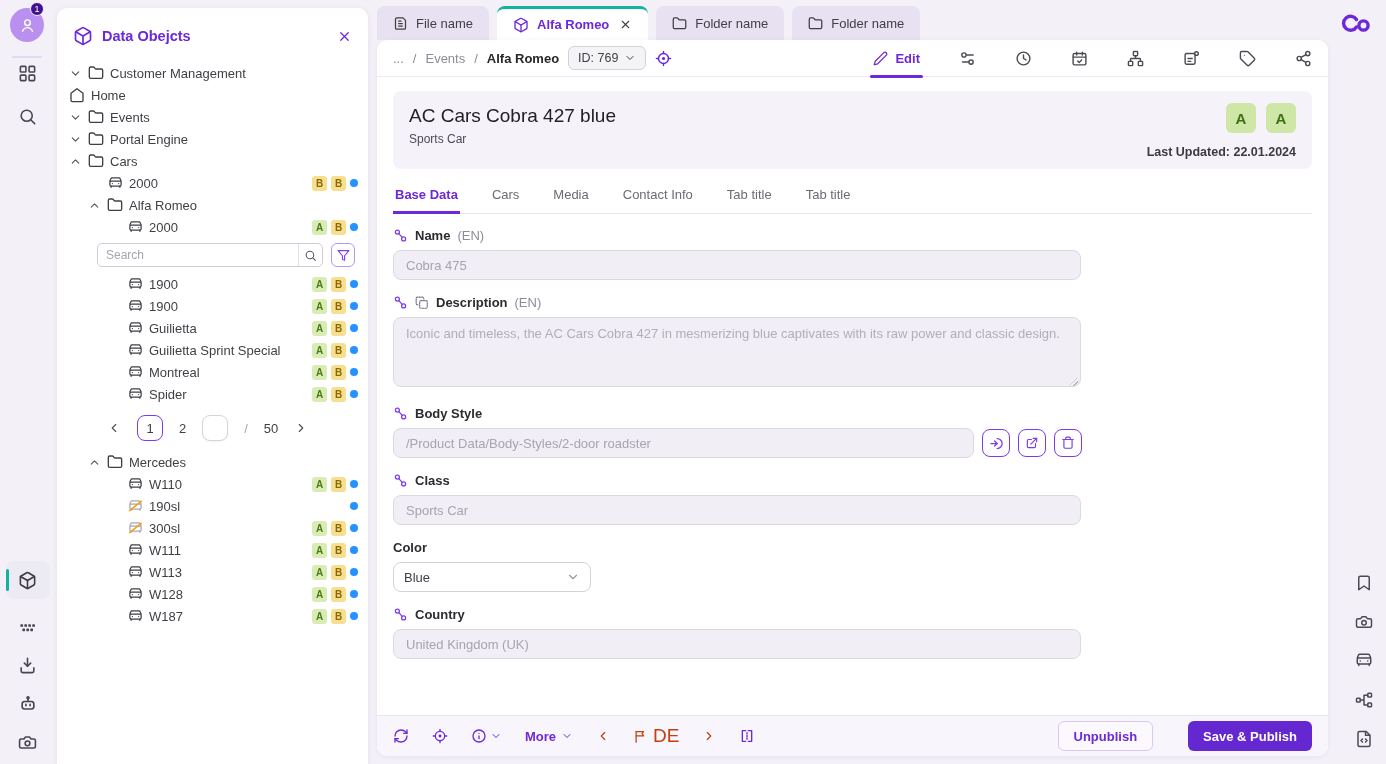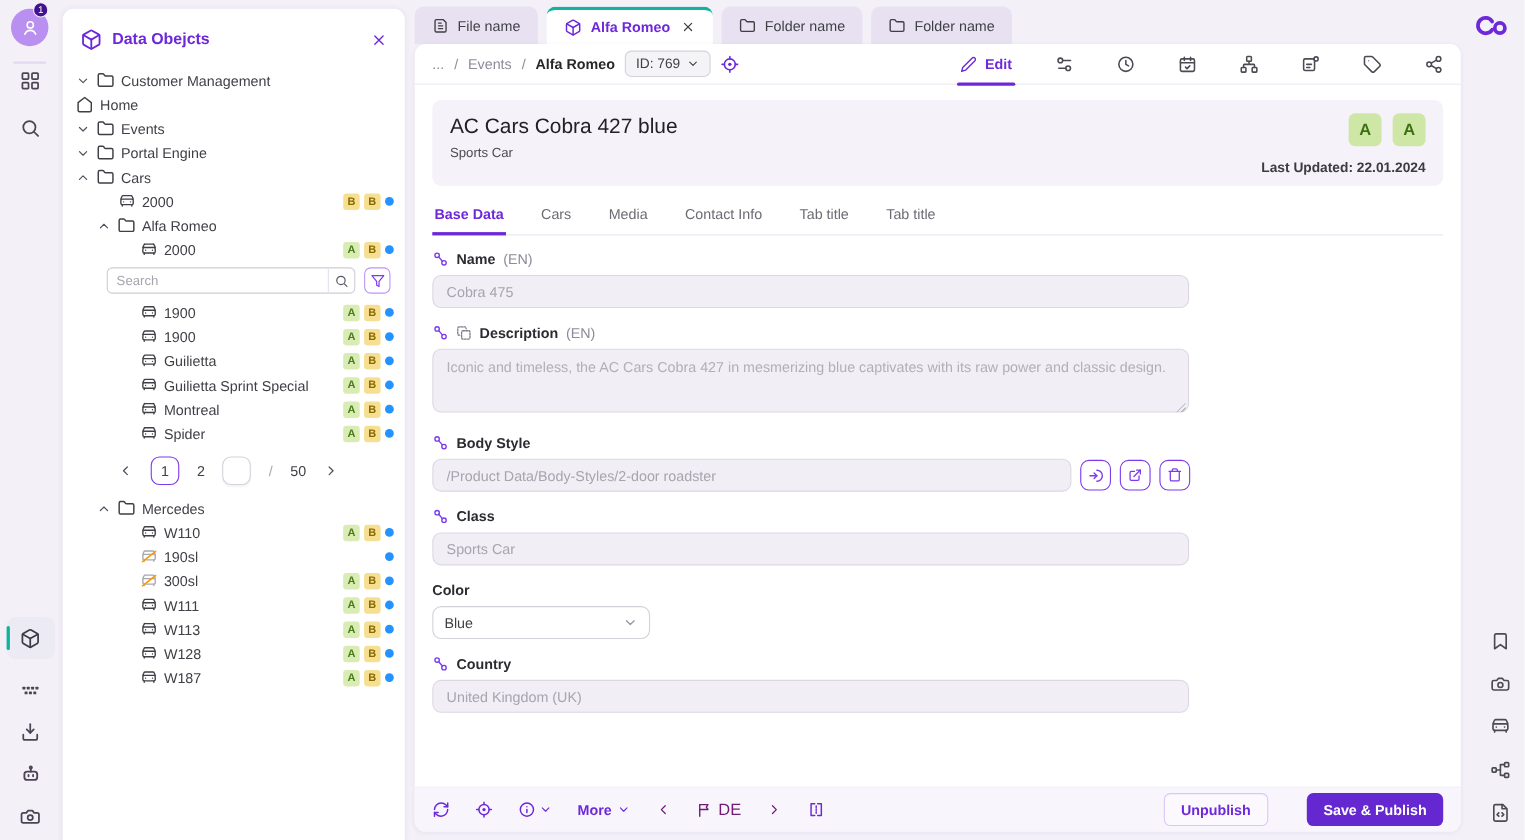--- a/index.html
+++ b/index.html
@@ -78,32 +78,32 @@
   .ctab{padding:6px 2px 9px;color:#6b6b74}
   .ctab-active{color:#6d28d9;font-weight:700;border-bottom:3px solid #6d28d9;margin-bottom:-1px}
 
   .form{flex:1;overflow:hidden;padding:14px 16px 0}
   .field{margin-bottom:15px}
   .flabel{display:flex;align-items:center;gap:7px;font-size:13px;font-weight:600;color:#2b2b30;margin-bottom:7px}
   .flang{color:#8f8a99;font-weight:400}
   .link-ic{color:#7c3aed;display:flex}
   .copy-ic{color:#7b7684;display:flex}
   .inp{width:688px;height:30px;background:#f1eef5;border:1px solid #dcd8e3;border-radius:8px;padding:0 12px;font-size:13px;color:#a8a4b0;font-family:inherit;outline:none}
-  .txtarea{width:688px;height:58px;background:#f1eef5;border:1px solid #dcd8e3;border-radius:8px;padding:8px 12px;font-size:13px;color:#b2aeba;font-family:inherit;outline:none;resize:none;position:relative}
+  .txtarea{width:688px;height:70px;background:#f1eef5;border:1px solid #dcd8e3;border-radius:8px;padding:8px 12px;font-size:13px;color:#b2aeba;font-family:inherit;outline:none;resize:none;position:relative}
   .ta-wrap{position:relative;width:688px}
   .ta-handle{position:absolute;right:3px;bottom:5px;width:9px;height:9px;background:repeating-linear-gradient(135deg,transparent 0 2px,#b9b5c2 2px 3.4px);clip-path:polygon(100% 0,100% 100%,0 100%)}
   .bs-row{display:flex;align-items:center;gap:8px}
   .bs-row .inp{width:581px}
   .mini-btn{width:28px;height:28px;border:1.5px solid #7c3aed;border-radius:8px;background:#fff;color:#7c3aed;display:flex;align-items:center;justify-content:center}
   .select{width:198px;height:30px;border:1px solid #d4d1da;border-radius:8px;background:#fff;display:flex;align-items:center;padding:0 10px;font-size:13px;color:#3f3f46}
   .select .sel-chev{margin-left:auto;color:#9a96a3;display:flex}
 
   .footer{height:41px;border-top:1px solid #e9e5f1;background:#f8f5fc;border-radius:0 0 10px 10px;display:flex;align-items:center;padding:0 16px;gap:23px}
   .f-ic{color:#6d28d9;display:flex;align-items:center;gap:3px}
-  .f-gray{color:#701a75;display:flex;align-items:center;gap:5px;font-size:15px}
+  .f-gray{color:#c2410c;display:flex;align-items:center;gap:5px;font-size:19px}
   .more{color:#6d28d9;font-size:13px;font-weight:600;display:flex;align-items:center;gap:5px}
   .f-spacer{flex:1}
   .btn-outline{height:30px;padding:0 15px;border:1px solid #d9c8f6;border-radius:6px;background:#fbf9fe;color:#6d28d9;font-size:13px;font-weight:600;display:flex;align-items:center}
   .btn-primary{height:30px;padding:0 15px;border:none;border-radius:6px;background:#6527cf;color:#fff;font-size:13px;font-weight:600;display:flex;align-items:center}
 
   
   .logo{position:absolute;right:14px;top:12px;color:#6d28d9}
   .rrail{position:absolute;right:13px;bottom:16px;display:flex;flex-direction:column;align-items:center;gap:21px;color:#4b4b53}
 </style>
 </head>

